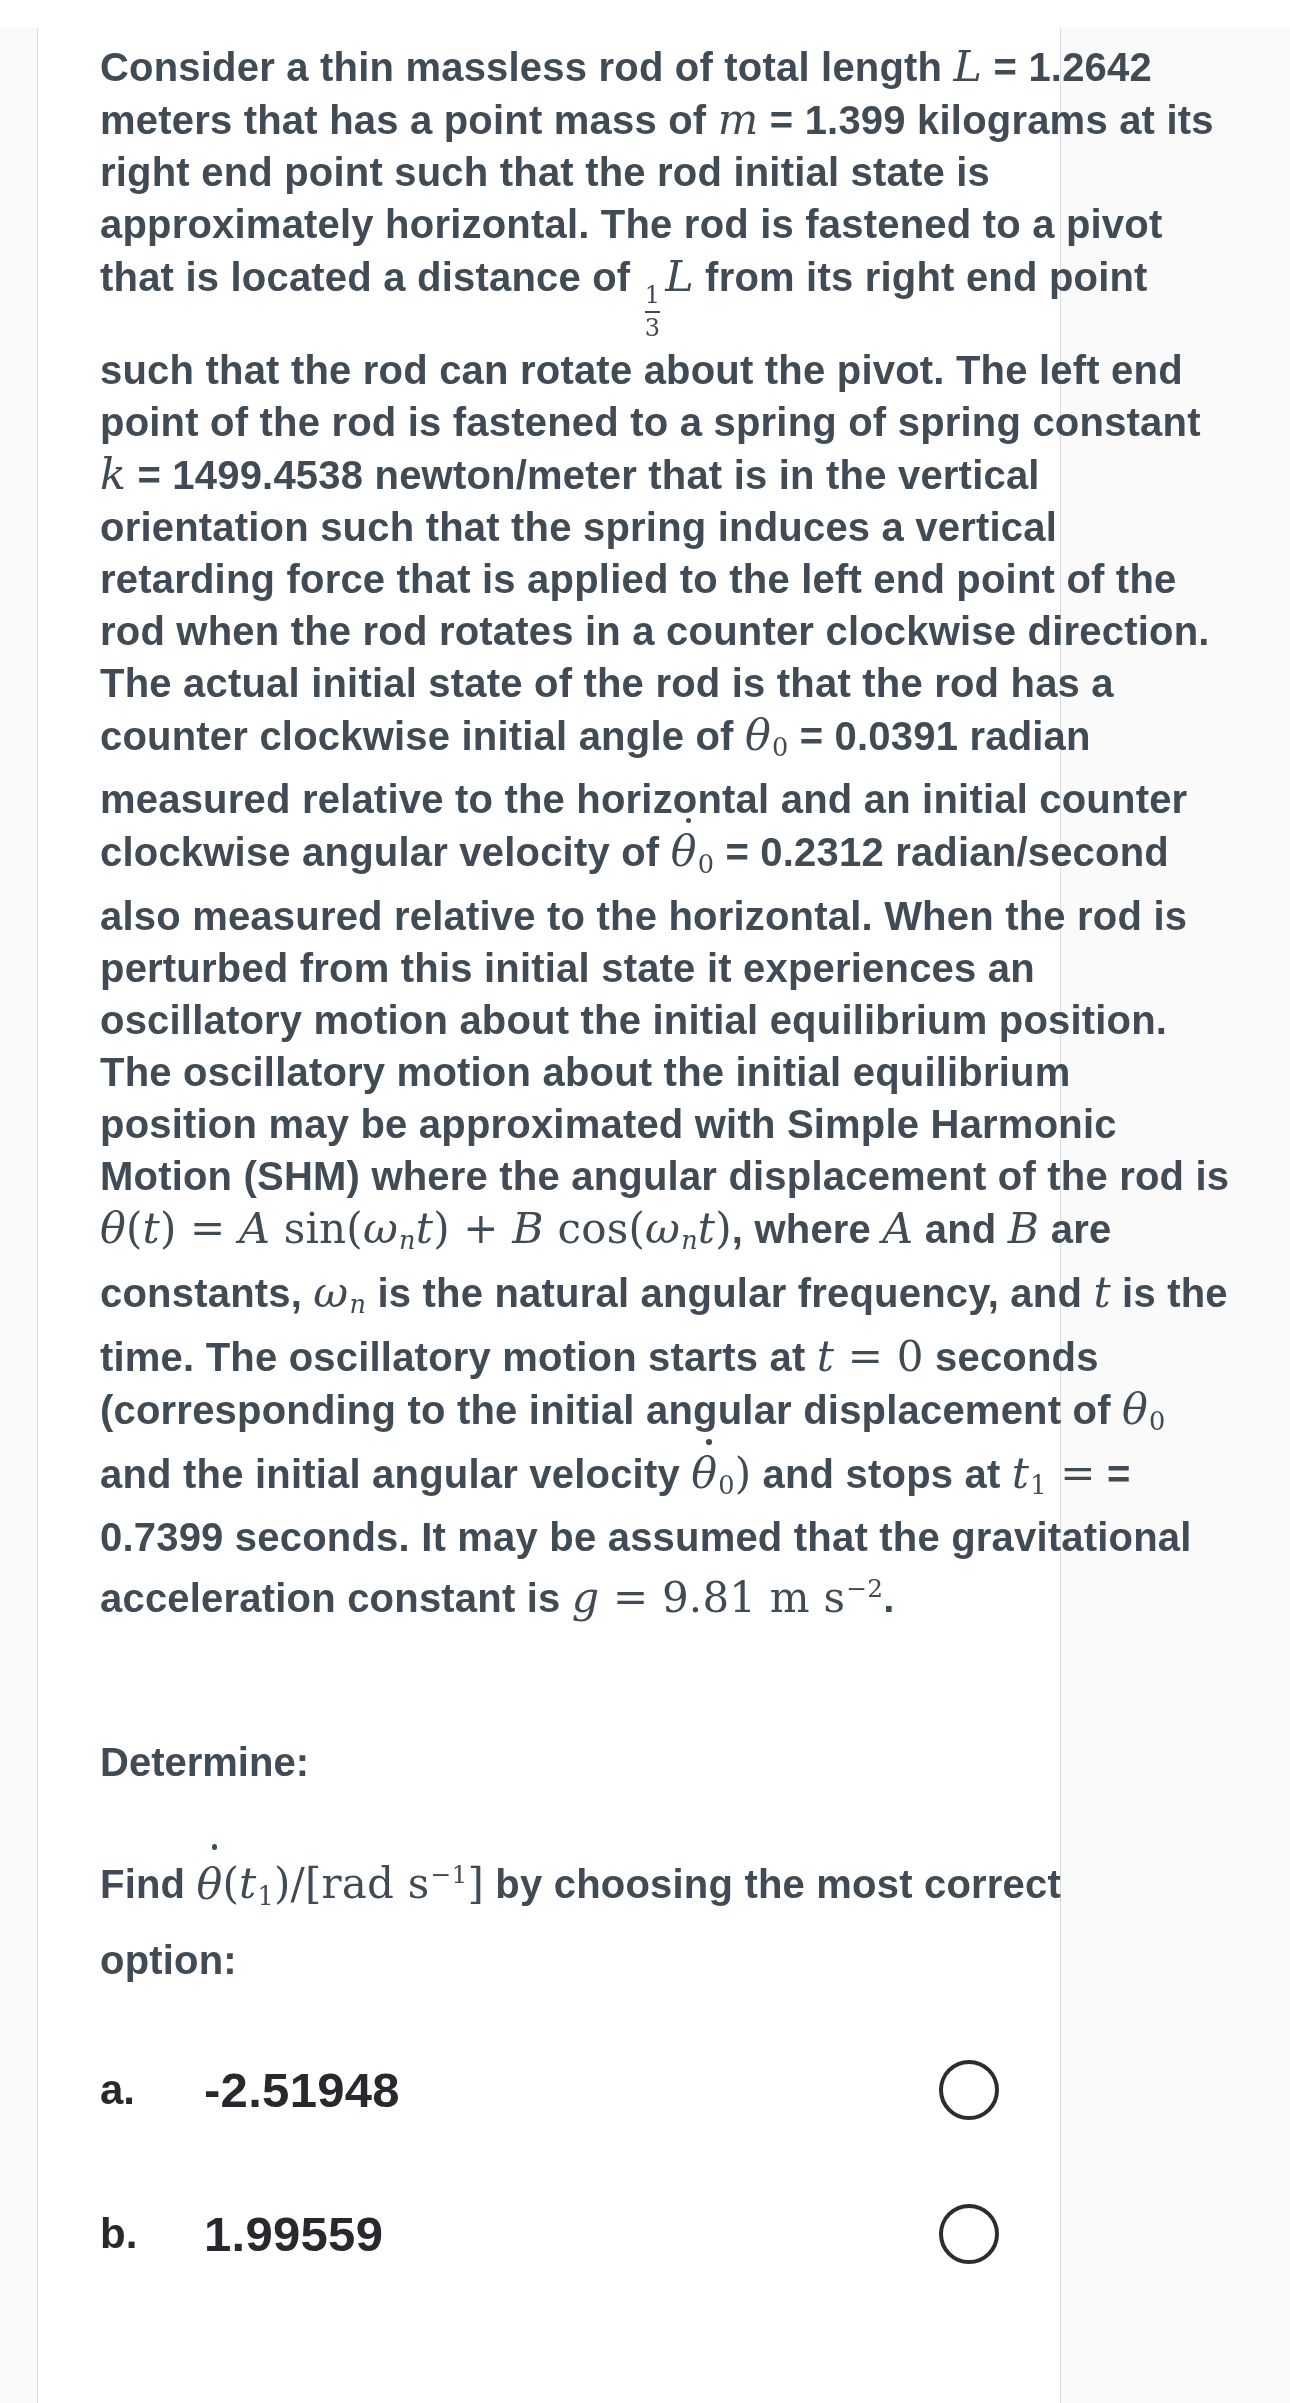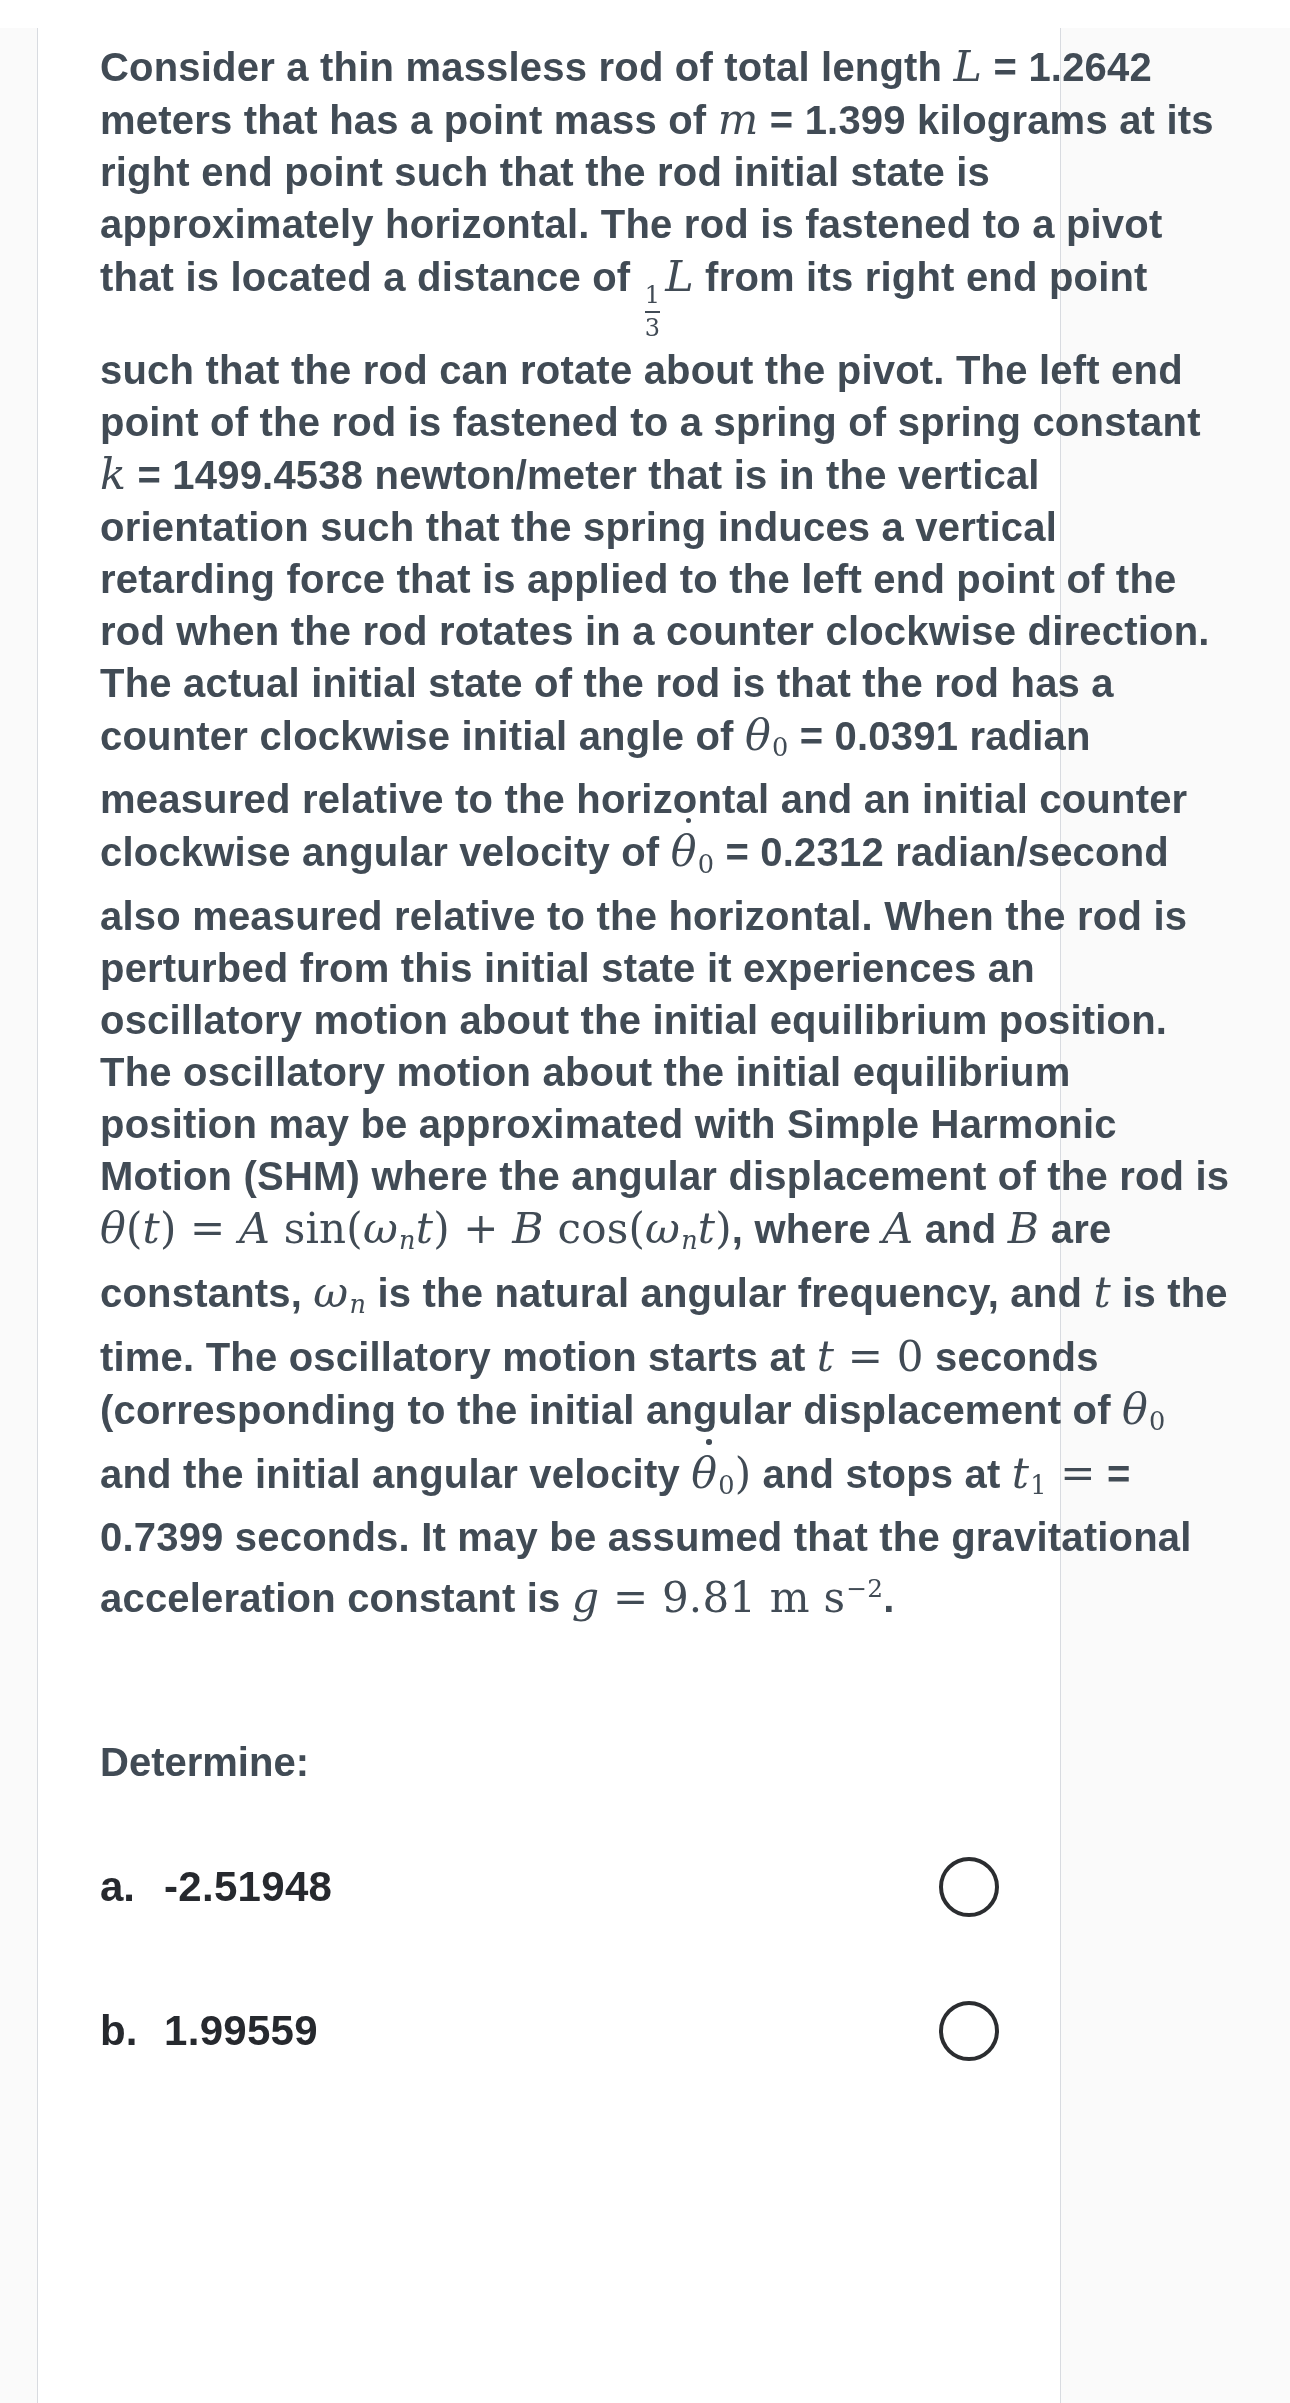--- a/index.html
+++ b/index.html
@@ -73,22 +73,23 @@
   .option-row{
     display:flex;align-items:center;
     cursor:pointer;
   }
   .option-row + .option-row{margin-top:84px;}
   .option-letter{
     width:64px;flex:0 0 64px;
     font-size:42px;font-weight:600;color:var(--option);
   }
   .option-value{
-    font-size:42px;font-weight:600;color:var(--option);
+    font-size:49px;font-weight:600;color:var(--option);
     letter-spacing:0.3px;
+    margin-left:40px;
   }
   .radio{
     margin-left:auto;
     width:60px;height:60px;flex:0 0 60px;
     border:4px solid var(--radio);
     border-radius:50%;
     background:transparent;
   }
 </style>
 </head>
@@ -99,20 +100,21 @@
 <div class="card">
 
   <p class="qtext"><span>Consider a thin massless rod of total length </span><span class="mi">L</span><span> = 1.2642 meters that has a point mass of </span><span class="mi">m</span><span> = 1.399 kilograms at its right end point such that the rod initial state is approximately horizontal. The rod is fastened to a pivot that is located a distance of </span><span class="frac">
         <span class="num">1</span>
         <span class="bar"></span>
         <span class="den">3</span>
       </span><span class="mi">L</span><span> from its right end point such that the rod can rotate about the pivot. The left end point of the rod is fastened to a spring of spring constant </span><span class="mi">k</span><span> = 1499.4538 newton/meter that is in the vertical orientation such that the spring induces a vertical retarding force that is applied to the left end point of the rod when the rod rotates in a counter clockwise direction. The actual initial state of the rod is that the rod has a counter clockwise initial angle of </span><span class="mi">θ</span><span class="sub">0</span><span> = 0.0391 radian measured relative to the horizontal and an initial counter clockwise angular velocity of </span><span class="mi dotwrap"><span class="dot"></span>θ</span><span class="sub">0</span><span> = 0.2312 radian/second also measured relative to the horizontal. When the rod is perturbed from this initial state it experiences an oscillatory motion about the initial equilibrium position. The oscillatory motion about the initial equilibrium position may be approximated with Simple Harmonic Motion (SHM) where the angular displacement of the rod is </span><span class="mi">θ</span><span class="mr">(</span><span class="mi">t</span><span class="mr">) = </span><span class="mi">A</span><span class="mr"> sin(</span><span class="mi">ω</span><span class="sub it">n</span><span class="mi">t</span><span class="mr">) + </span><span class="mi">B</span><span class="mr"> cos(</span><span class="mi">ω</span><span class="sub it">n</span><span class="mi">t</span><span class="mr">)</span><span>, where </span><span class="mi">A</span><span> and </span><span class="mi">B</span><span> are constants, </span><span class="mi">ω</span><span class="sub it">n</span><span> is the natural angular frequency, and </span><span class="mi">t</span><span> is the time. The oscillatory motion starts at </span><span class="mi">t</span><span class="mr"> = 0</span><span> seconds (corresponding to the initial angular displacement of </span><span class="mi">θ</span><span class="sub">0</span><span> and the initial angular velocity </span><span class="mi dotwrap"><span class="dot"></span>θ</span><span class="sub">0</span><span class="mr">)</span><span> and stops at </span><span class="mi">t</span><span class="sub">1</span><span class="mr"> =</span><span> = 0.7399 seconds. It may be assumed that the gravitational acceleration constant is </span><span class="mi">g</span><span class="mr"> = 9.81 m s</span><span class="sup">−2</span><span>.</span></p>
 
   <p class="determine">Determine:</p>
 
+  <p class="qtext find"><span>Find </span><span class="mi dotwrap"><span class="dot"></span>θ</span><span class="mr">(</span><span class="mi">t</span><span class="sub">1</span><span class="mr">)/[rad s</span><span class="sup">−1</span><span class="mr">]</span><span> by choosing the most correct option:</span></p>
 
   <div class="options">
 
     <div class="option-row">
       <span class="option-letter">a.</span>
       <span class="option-value">-2.51948</span>
       <span class="radio"></span>
     </div>
 
     <div class="option-row">

